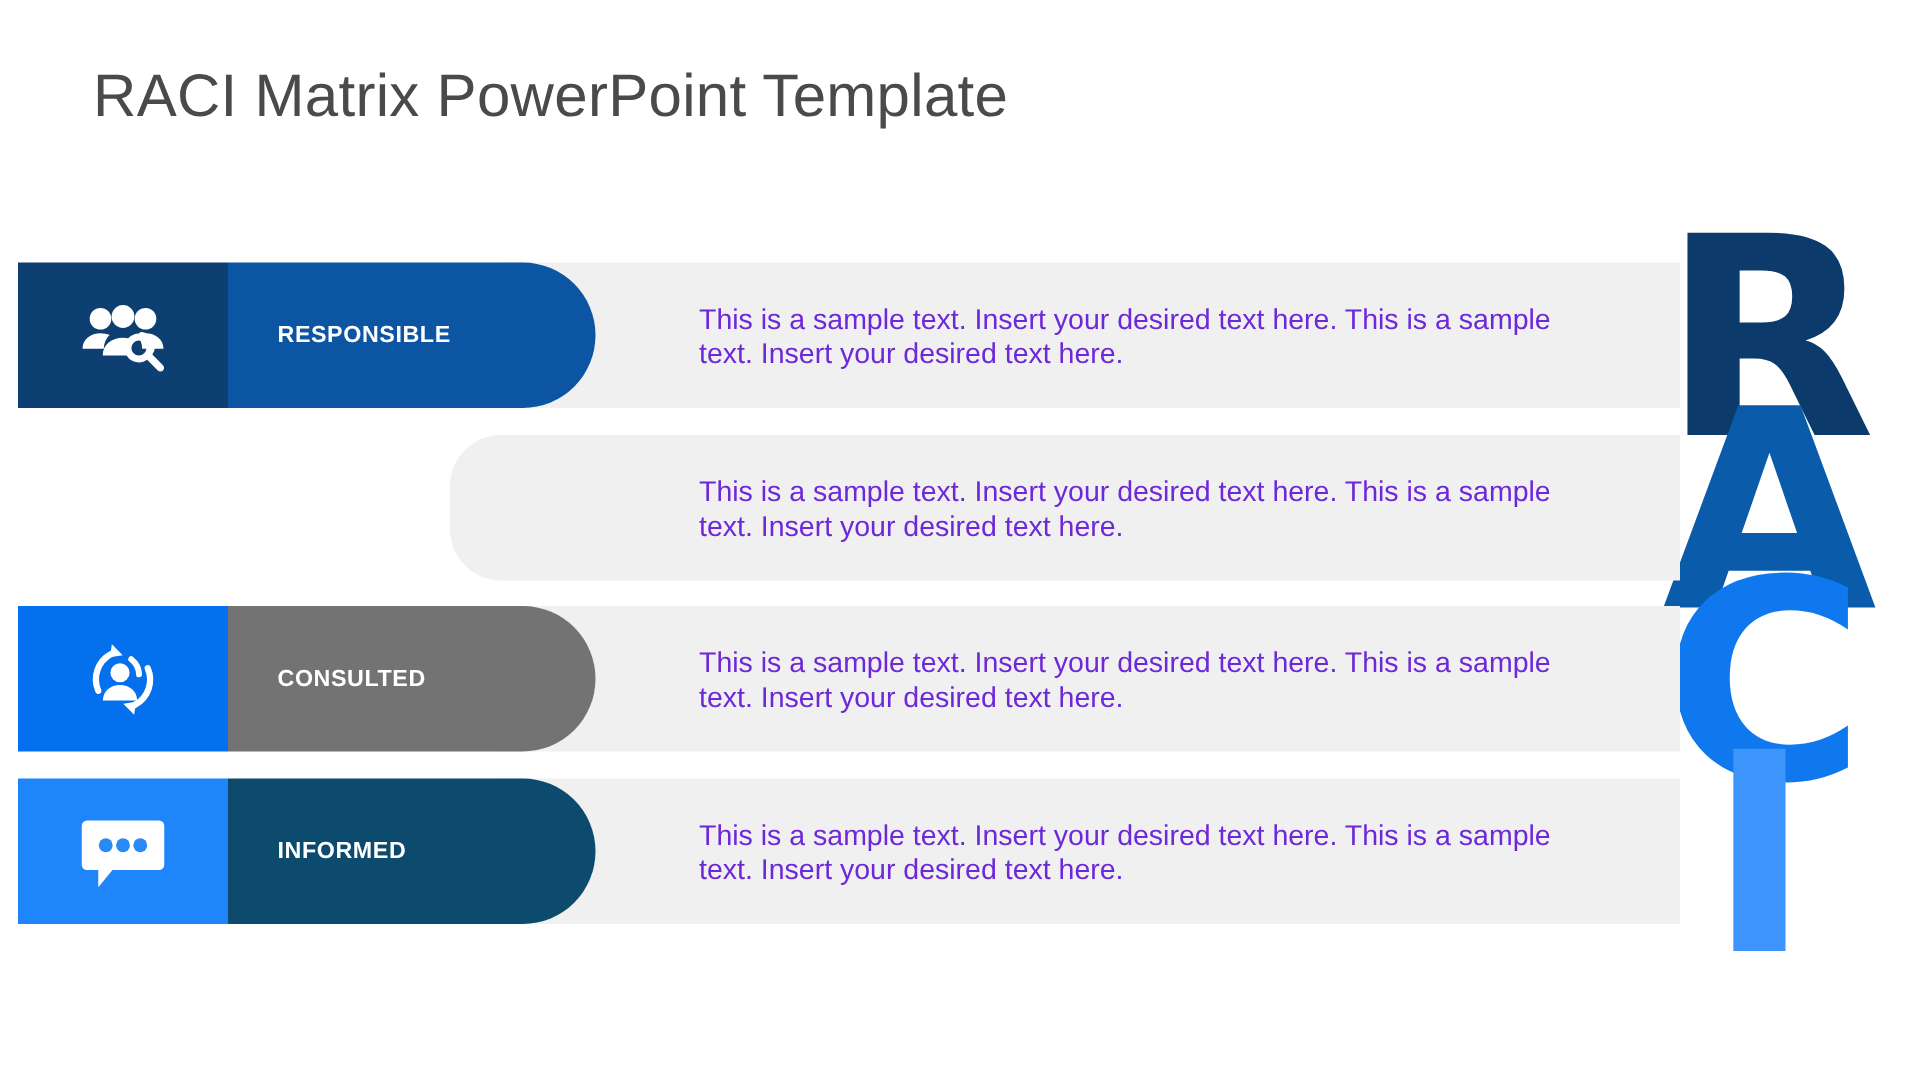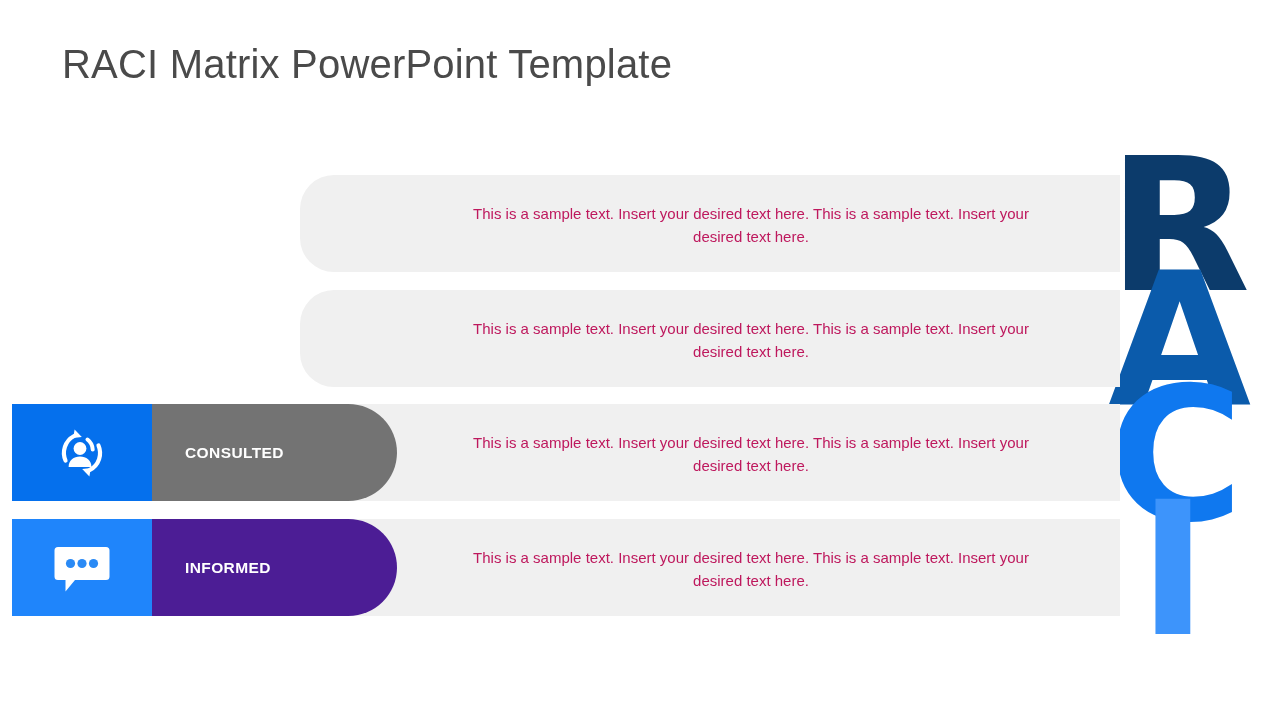--- a/index.html
+++ b/index.html
@@ -69,24 +69,23 @@
     width: 820px;
     height: 97px;
     background: #f0f0f0;
     border-radius: 34px 0 0 34px;
   }
   .panel-text {
     position: absolute;
     left: 166px;
     top: 27px;
     width: 570px;
-    font-size: 15px;
+    font-size: 19px;
     line-height: 23px;
-    color: #be185d;
-    text-align: center;
+    color: #6d28d9;
   }
 
   
   .pill {
     position: absolute;
     left: 12px;
     top: 0;
     width: 385px;
     height: 97px;
   }
@@ -121,20 +120,38 @@
 <body>
 
 <div id="slide" style="background: rgb(255, 255, 255);">
 
   <div id="slide-title" style="color: rgb(74, 74, 74);">RACI Matrix PowerPoint Template</div>
 
   <div class="raci-row r0">
     <div class="big-letter" style="color: rgb(12, 59, 107);">R</div>
     <div class="text-panel" style="background: rgb(240, 240, 240);">
       <div class="panel-text">This is a sample text. Insert your desired text here. This is a sample text. Insert your desired text here.</div>
+    </div>
+    <div class="pill">
+      <div class="icon-box" style="background: rgb(13, 63, 115);">
+        <span>
+          <svg class="icon-svg" width="56" height="50" viewBox="0 0 56 50" fill="#ffffff">
+            <circle cx="13" cy="13.5" r="7.2"></circle>
+            <path d="M1 33.5c0-6.4 5.4-10.4 12-10.4 2.2 0 4.3.45 6.1 1.3-2.4 2.3-3.9 5.5-3.9 9.1H1z"></path>
+            <circle cx="43" cy="13.5" r="7.2"></circle>
+            <path d="M55 33.5H40.8c0-3.6-1.5-6.8-3.9-9.1 1.8-.85 3.9-1.3 6.1-1.3 6.6 0 12 4 12 10.4z"></path>
+            <circle cx="28" cy="12" r="7.6"></circle>
+            <path d="M14.5 38c0-7.3 6.1-11.8 13.5-11.8 2.3 0 4.5.45 6.4 1.3-1.6 2.1-2.6 4.75-2.6 7.6 0 1 .12 1.95.35 2.9H14.5z"></path>
+            <path d="M38.6 23.4c-5.3 0-9.6 4.3-9.6 9.6s4.3 9.6 9.6 9.6c2.05 0 3.95-.65 5.5-1.75l7.1 7.1c.95.95 2.5.95 3.45 0 .95-.95.95-2.5 0-3.45l-7.1-7.1a9.5 9.5 0 0 0 1.75-5.5c0-5.3-4.3-9.6-9.6-9.6zm0 4.6a5 5 0 1 1 0 10 5 5 0 0 1 0-10z"></path>
+          </svg>
+        </span>
+      </div>
+      <div class="label-bar" style="background: rgb(11, 85, 162);">
+        <span class="label-text">RESPONSIBLE</span>
+      </div>
     </div>
   </div>
 
   <div class="raci-row r1">
     <div class="big-letter" style="color: rgb(11, 91, 171);">A</div>
     <div class="text-panel" style="background: rgb(240, 240, 240);">
       <div class="panel-text">This is a sample text. Insert your desired text here. This is a sample text. Insert your desired text here.</div>
     </div>
   </div>
 
@@ -172,19 +189,19 @@
       <div class="icon-box" style="background: rgb(31, 133, 251);">
         <span>
           <svg class="icon-svg" width="58" height="52" viewBox="0 0 58 52">
             <path d="M5 5h48a3.5 3.5 0 0 1 3.5 3.5v26A3.5 3.5 0 0 1 53 38H22l-9.5 11.5V38H5a3.5 3.5 0 0 1-3.5-3.5v-26A3.5 3.5 0 0 1 5 5z" fill="#ffffff"></path>
             <circle cx="17.5" cy="21.5" r="4.6" fill="#2a8af5"></circle>
             <circle cx="29" cy="21.5" r="4.6" fill="#2a8af5"></circle>
             <circle cx="40.5" cy="21.5" r="4.6" fill="#2a8af5"></circle>
           </svg>
         </span>
       </div>
-      <div class="label-bar" style="background: #4c1d95;">
+      <div class="label-bar" style="background: #0c4a6e;">
         <span class="label-text">INFORMED</span>
       </div>
     </div>
   </div>
 
 </div>
 
 </body></html>

